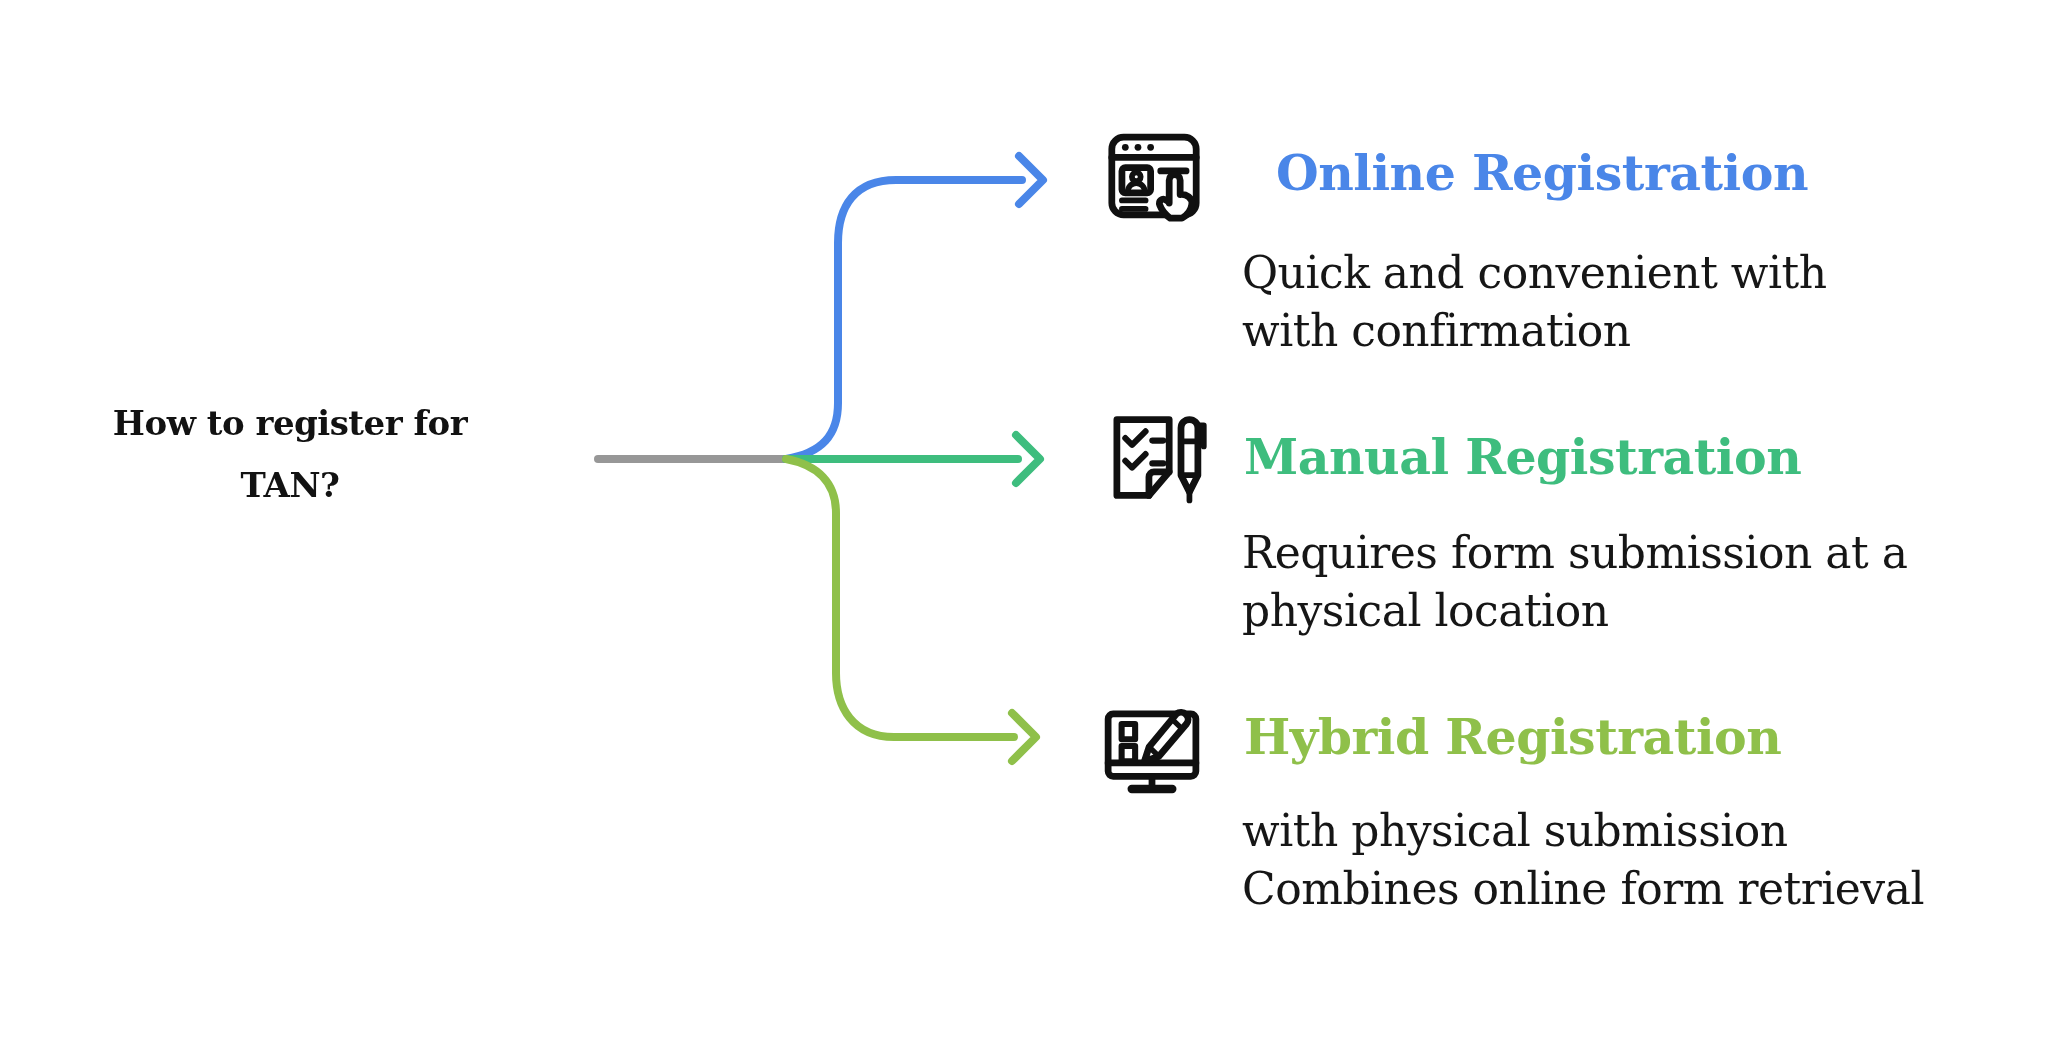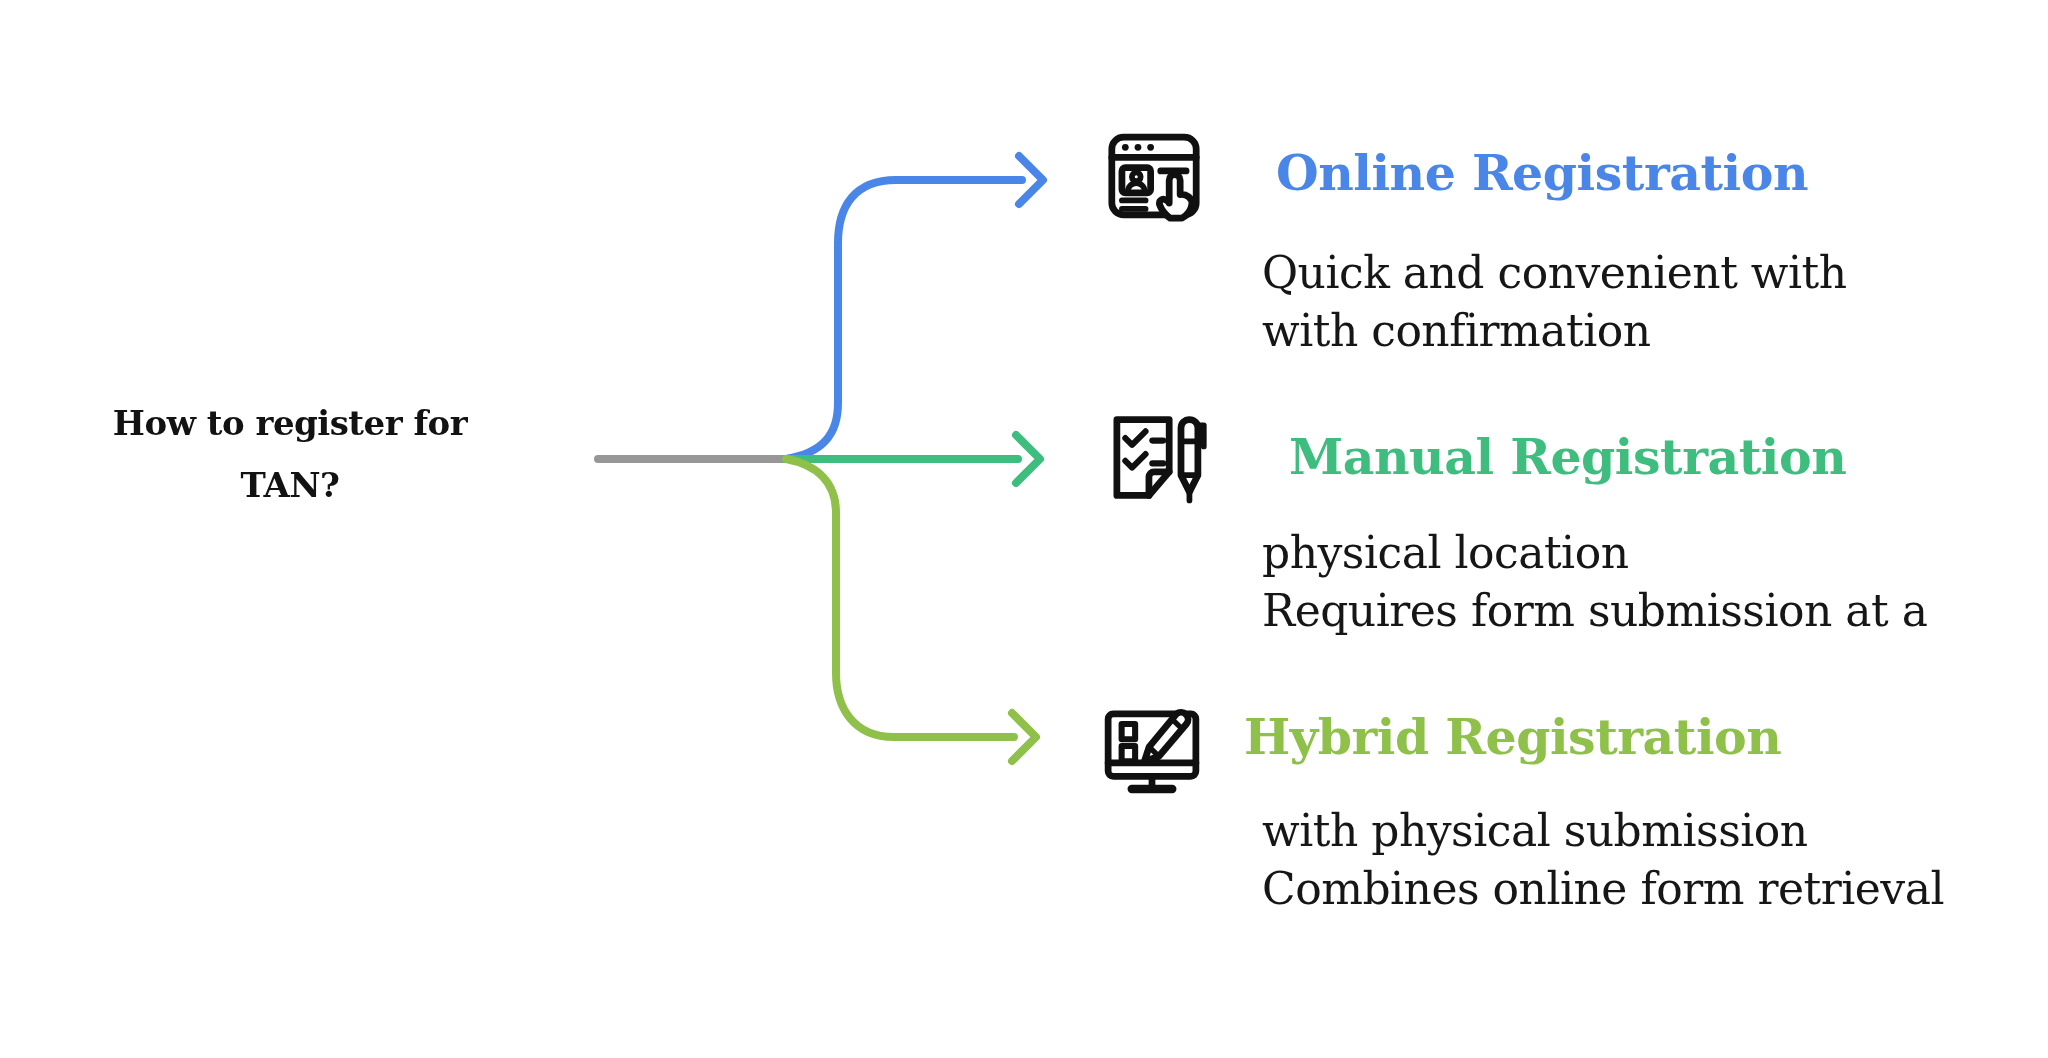--- a/index.html
+++ b/index.html
@@ -47,21 +47,21 @@
     letter-spacing: -0.5px;
   }
   .branch-desc {
     position: absolute;
     left: 1242px;
     font-size: 44px;
     line-height: 58px;
     color: #161616;
     letter-spacing: -0.5px;
   }
-  .branch-desc .dline { white-space: nowrap; margin-left: 20px; }
+  .branch-desc .dline { white-space: nowrap; }
 </style>
 </head>
 <body>
 
 <div class="stage">
 
   <div class="main-title">
     <div class="tline">How to register for</div>
     <div class="tline">TAN?</div>
   </div>
@@ -108,24 +108,24 @@
       <line x1="31" y1="20.5" x2="37.5" y2="20.5" stroke-width="3.6"></line>
       <path d="M15 32.5 l4 4 8 -8" stroke-width="3.6"></path>
       <line x1="31" y1="34" x2="37.5" y2="34" stroke-width="3.6"></line>
       <path d="M48 13 a5 5 0 0 1 10 0 v28 l-5 10 -5 -10 z"></path>
       <line x1="48" y1="21" x2="58" y2="21" stroke-width="3.4"></line>
       <line x1="48" y1="41" x2="58" y2="41" stroke-width="3.4"></line>
       <line x1="53" y1="51" x2="53" y2="56" stroke-width="3.4"></line>
       <path d="M58 11.5 h3.5 v12.5" stroke-width="3.4"></path>
     </svg>
   </div>
-  <div class="branch-title" style="top: 428px; color: rgb(62, 189, 126); margin-left: 45px;">Manual Registration</div>
+  <div class="branch-title" style="top: 428px; color: rgb(62, 189, 126);">Manual Registration</div>
   <div class="branch-desc" style="top:524px;">
+    <div class="dline">Requires form submission at a</div>
     <div class="dline">physical location</div>
-    <div class="dline">Requires form submission at a</div>
   </div>
 
   <div class="branch-icon" style="left:1098px; top:692px;">
     <svg viewBox="0 0 64 64" fill="none" stroke="#101010" stroke-width="4" stroke-linecap="round" stroke-linejoin="round">
       <rect x="6" y="13" width="52" height="37" rx="3"></rect>
       <line x1="6" y1="42" x2="58" y2="42"></line>
       <line x1="32" y1="50" x2="32" y2="56"></line>
       <line x1="20" y1="57.5" x2="44" y2="57.5" stroke-width="5"></line>
       <rect x="14" y="19" width="8" height="9" stroke-width="3.6"></rect>
       <rect x="14" y="32" width="8" height="9" stroke-width="3.6"></rect>

